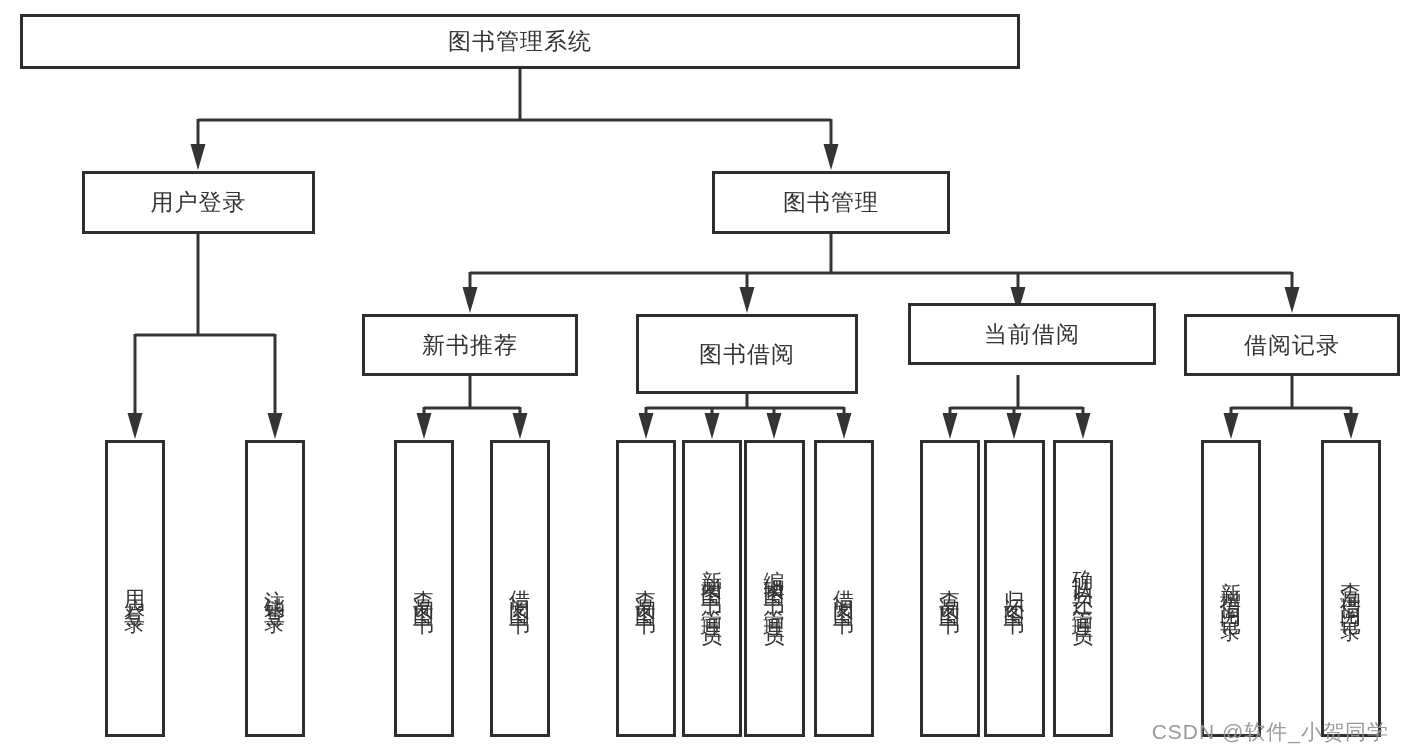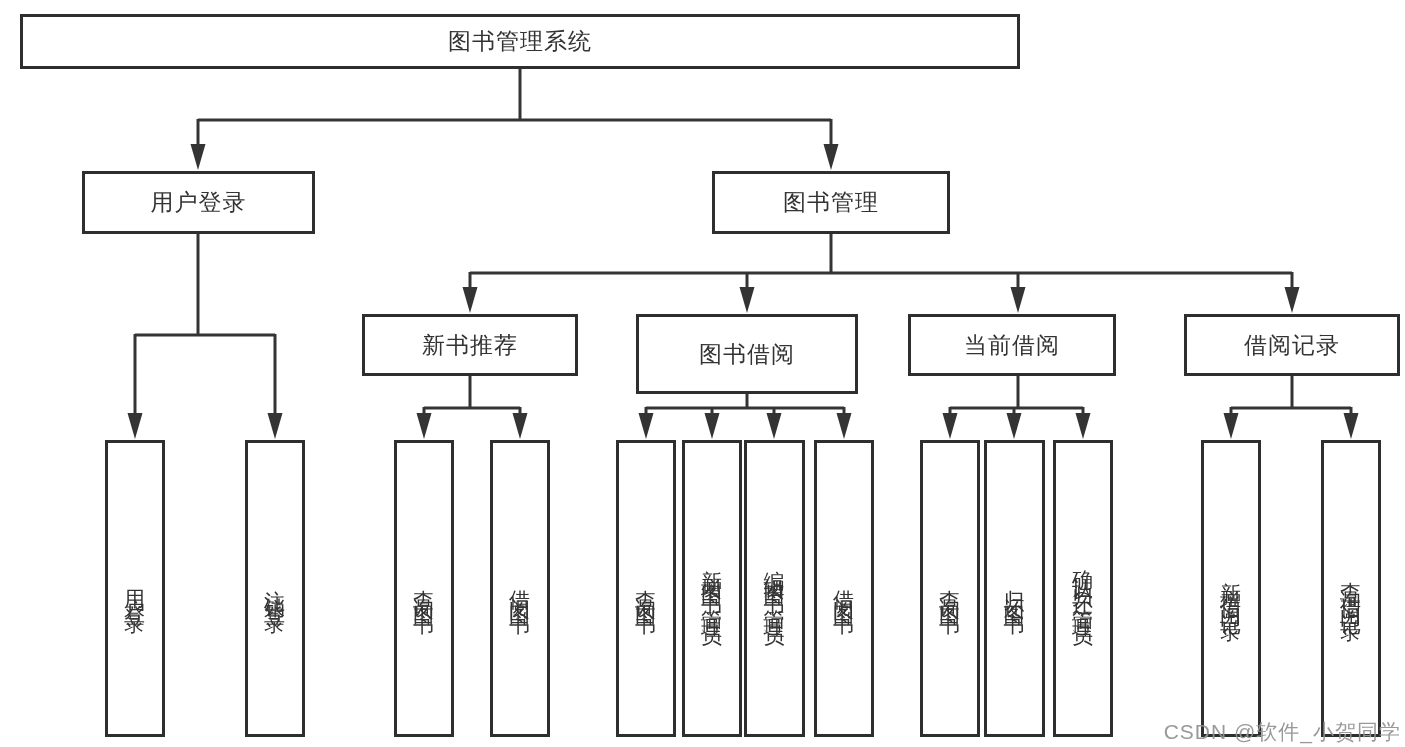--- a/index.html
+++ b/index.html
@@ -29,21 +29,21 @@
   }
   .node.v span{
     writing-mode:vertical-rl;
     text-orientation:mixed;
     font-size:21px;
     letter-spacing:8px;
     line-height:1;
   }
   .watermark{
     position:absolute;
-    right:4px;
+    right:16px;
     bottom:1px;
     font-size:21px;
     color:rgba(148,148,148,0.95);
     letter-spacing:1px;
     z-index:3;
     white-space:nowrap;
     text-align:center;
   }
 </style>
 </head>
@@ -129,21 +129,21 @@
   <div class="node h" style="left:362px;top:314px;width:216px;height:62px">
     <span>新书推荐</span>
   </div>
 
   <div class="node h" style="left:712px;top:171px;width:238px;height:63px">
     <span>图书管理</span>
   </div>
   <div class="node h" style="left:636px;top:314px;width:222px;height:80px">
     <span>图书借阅</span>
   </div>
-  <div class="node h" style="left:908px;top:314px;width:208px;height:62px">
+  <div class="node h" style="left:908px;top:303px;width:248px;height:62px">
     <span>当前借阅</span>
   </div>
   <div class="node h" style="left:1184px;top:314px;width:216px;height:62px">
     <span>借阅记录</span>
   </div>
 
   <div class="node v" style="left:105px;top:440px;width:60px;height:297px">
     <span>用户登录</span>
   </div>
   <div class="node v" style="left:245px;top:440px;width:60px;height:297px">

